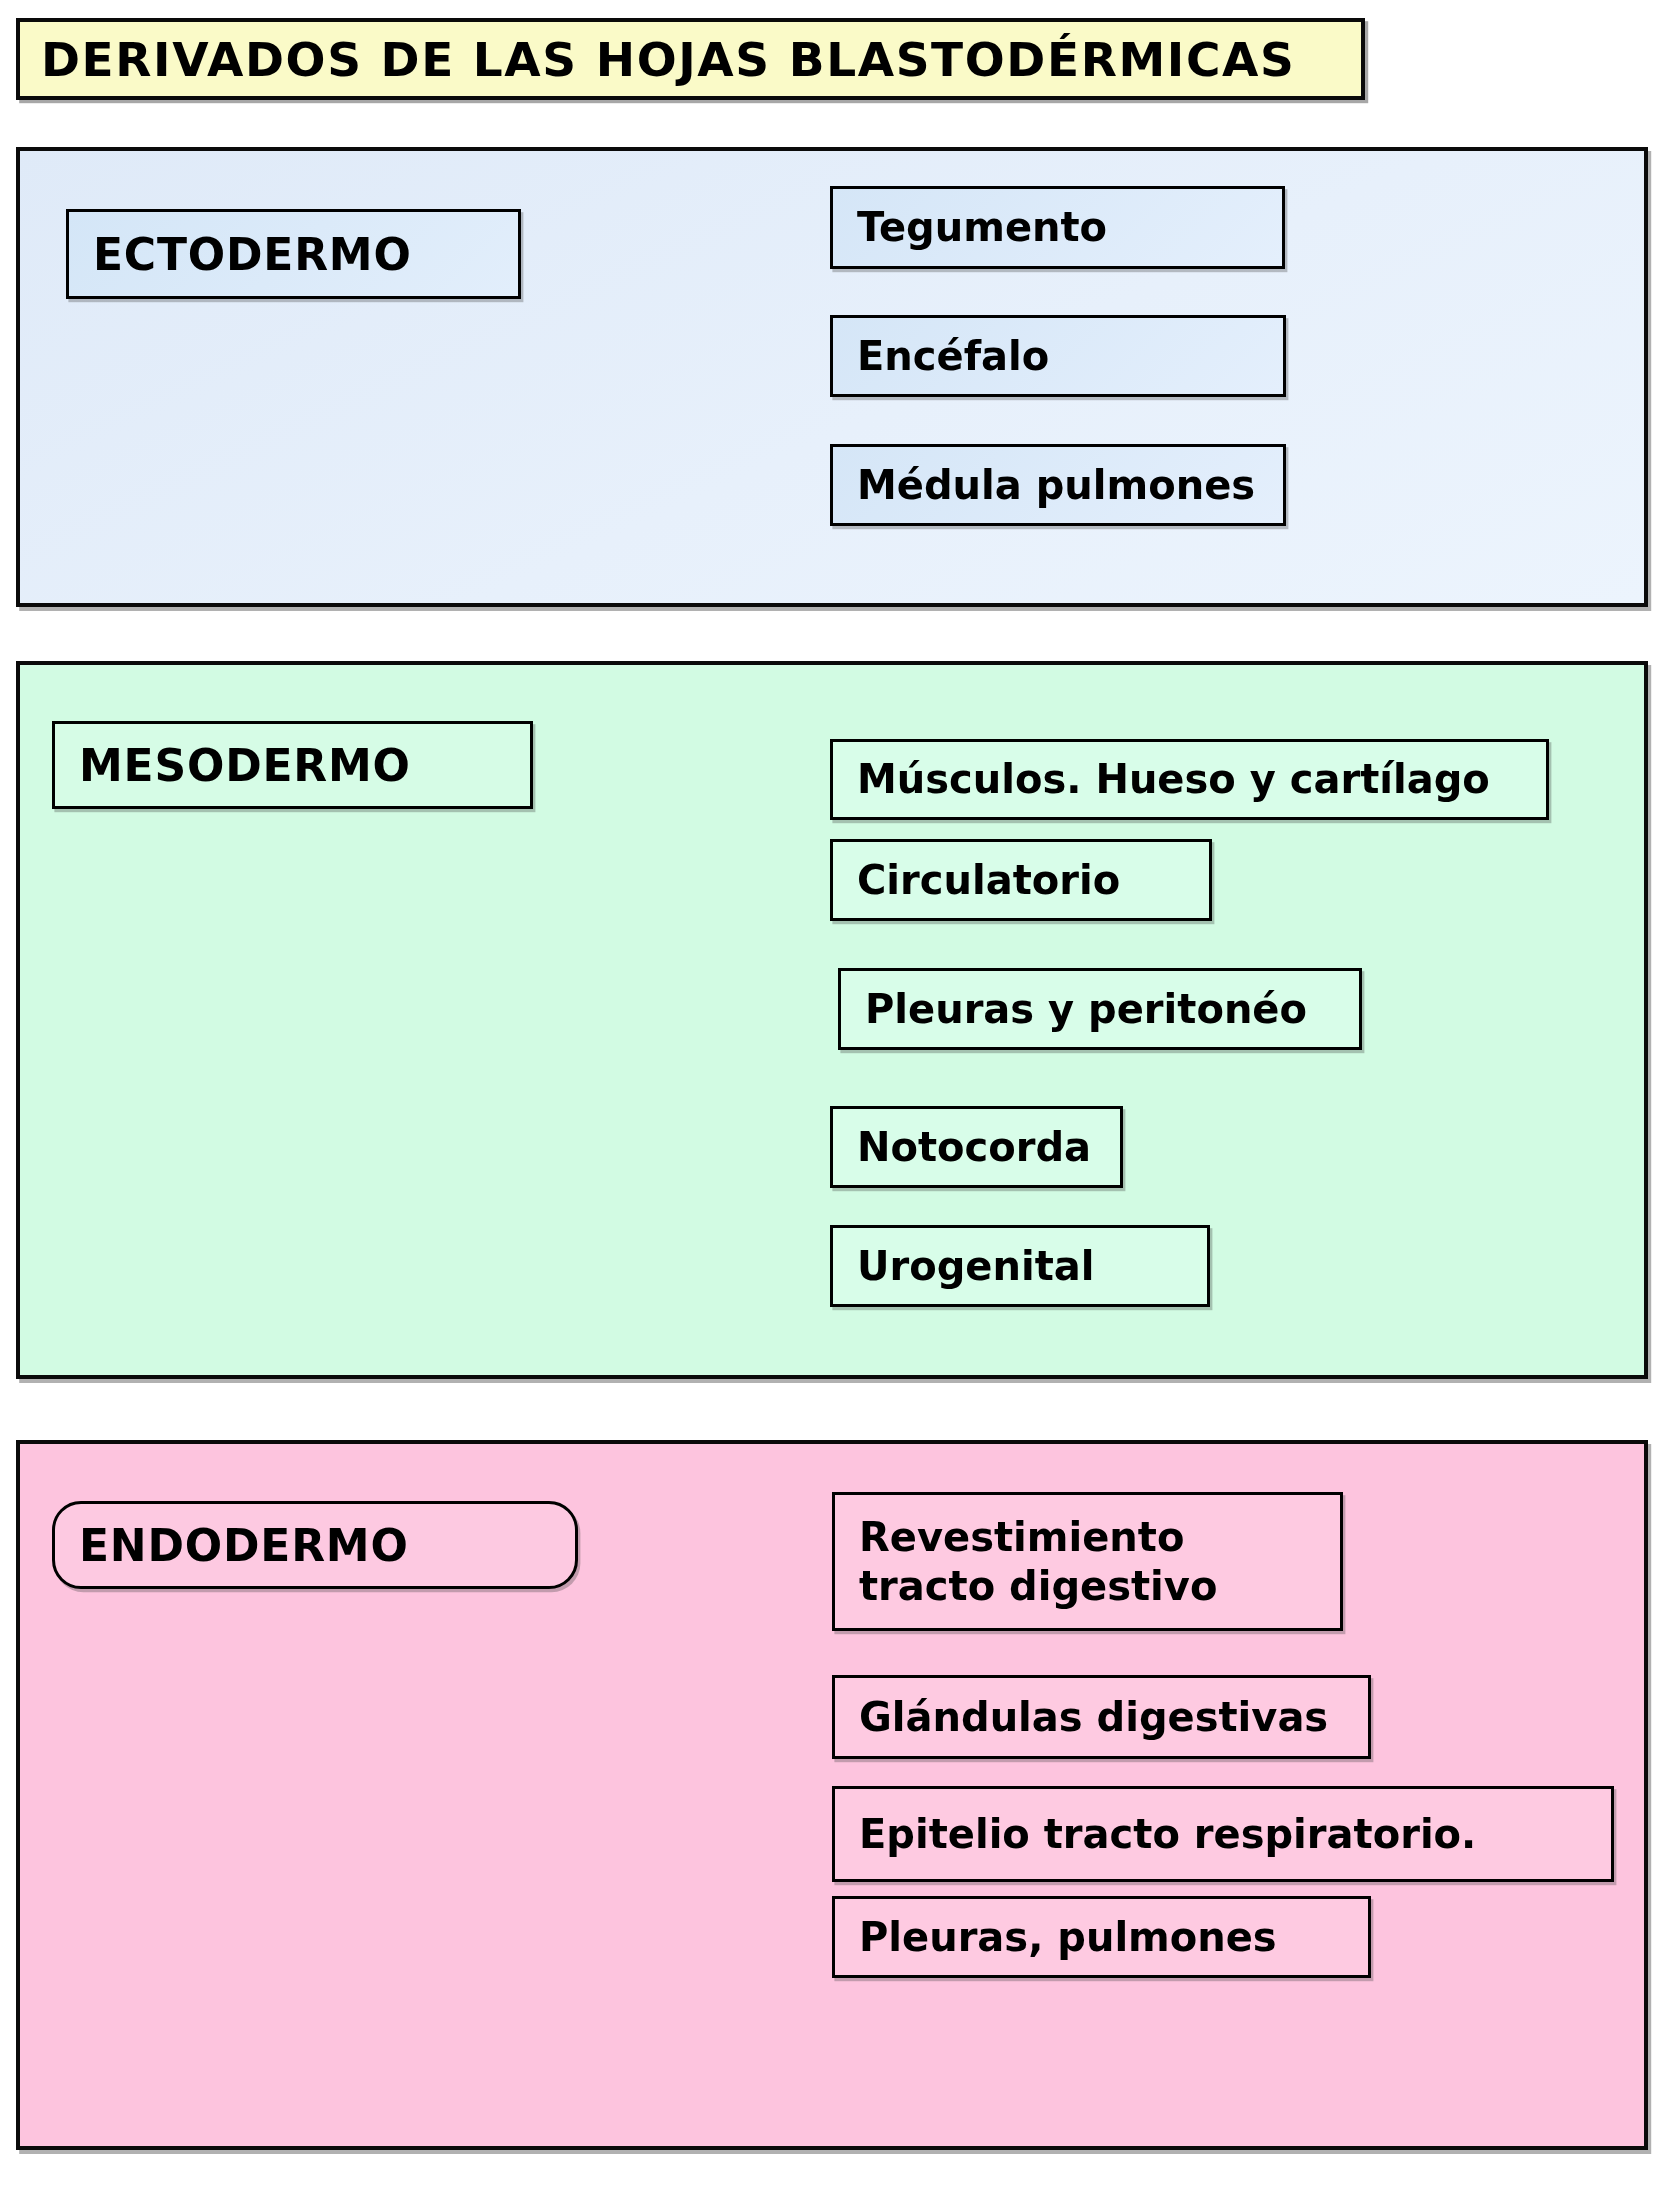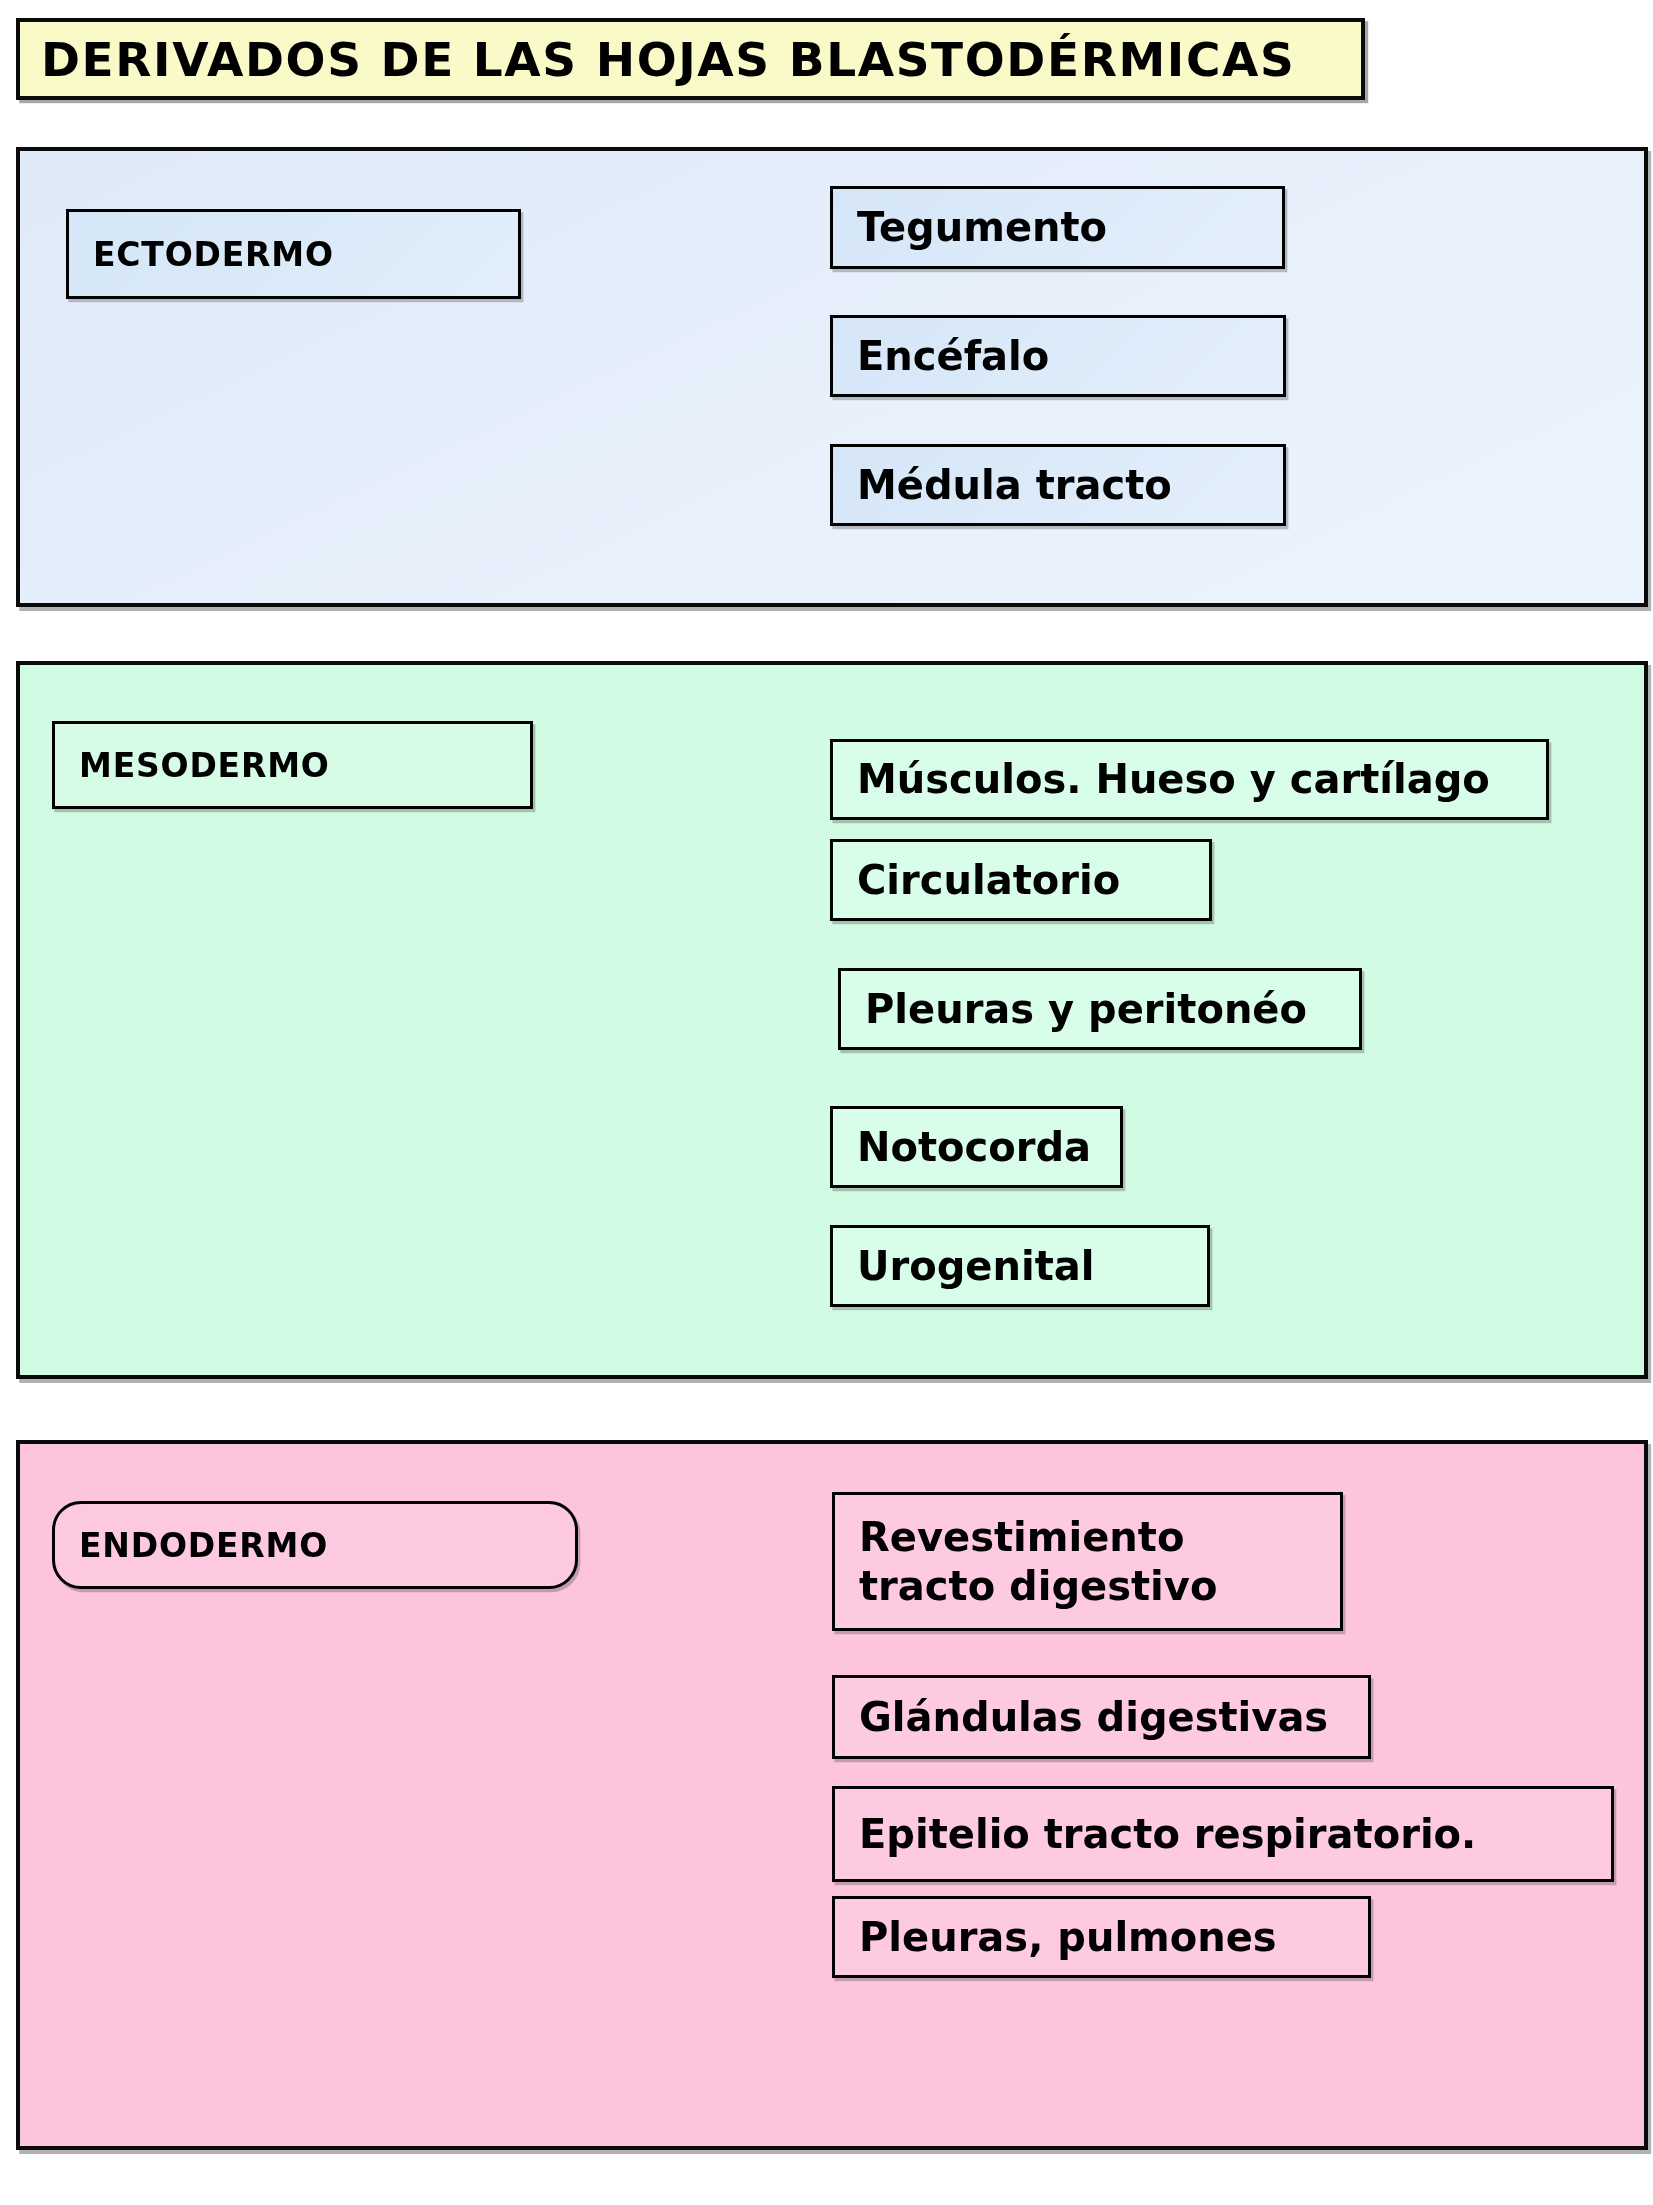--- a/index.html
+++ b/index.html
@@ -50,21 +50,21 @@
     top: 1440px; height: 710px;
     background: #fdc4de;
   }
 
   
   .label-box {
     position: absolute; box-sizing: border-box;
     border: 3.2px solid #000;
     display: flex; align-items: center;
     padding-left: 24px;
-    font-size: 33px; font-weight: bold; letter-spacing: 0.8px;
+    font-size: 44px; font-weight: bold; letter-spacing: 0.8px;
     box-shadow: 2.4px 3.2px 0 rgba(60,60,60,0.30);
     white-space: nowrap;
   }
   .ecto .label-box { background: linear-gradient(135deg, #d4e6f7 0%, #e2eefb 100%); }
   .meso .label-box { background: #d6fce6; }
   .endo .label-box { background: #fdc9e1; border-radius: 29px; }
 
   
   .item {
     position: absolute; box-sizing: border-box;
@@ -108,21 +108,21 @@
 <div class="abs title-box">
   <span>DERIVADOS DE LAS HOJAS BLASTODÉRMICAS</span>
 </div>
 
 <div class="abs container ecto">
   <div class="label-box">
     <span>ECTODERMO</span>
   </div>
   <div class="item i0">Tegumento</div>
   <div class="item i1">Encéfalo</div>
-  <div class="item i2">Médula tracto</div>
+  <div class="item i2">Médula pulmones</div>
 </div>
 
 <div class="abs container meso">
   <div class="label-box">
     <span>MESODERMO</span>
   </div>
   <div class="item i0">Músculos. Hueso y cartílago</div>
   <div class="item i1">Circulatorio</div>
   <div class="item i2">Pleuras y peritonéo</div>
   <div class="item i3">Notocorda</div>

